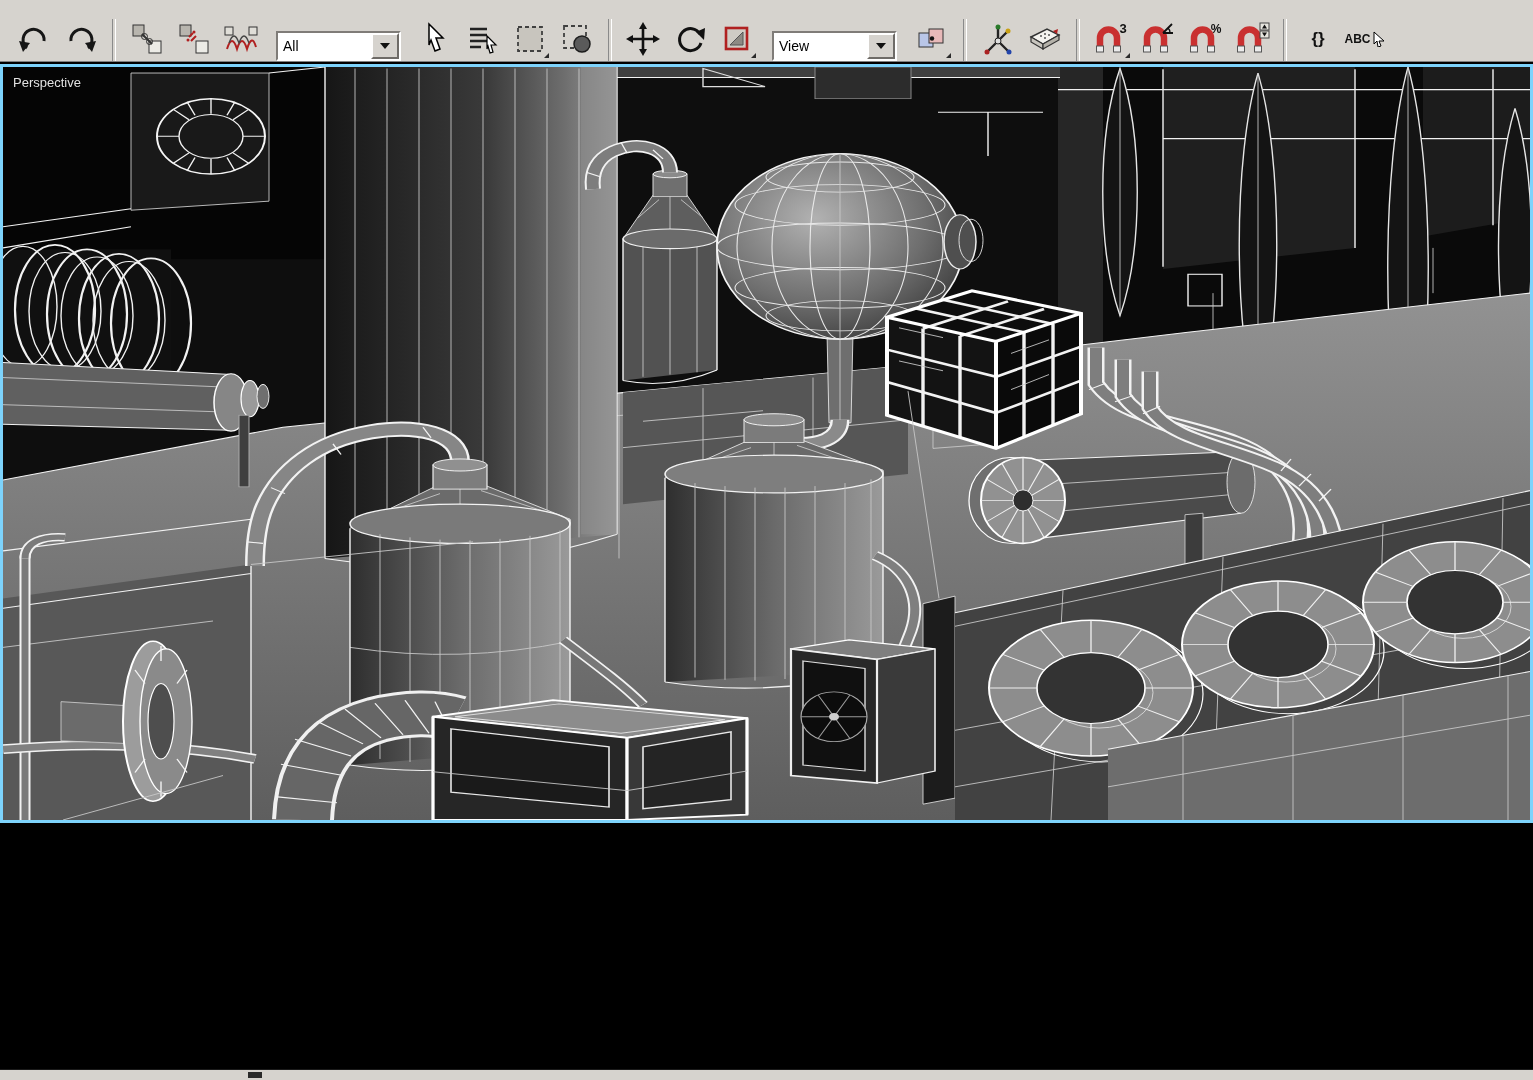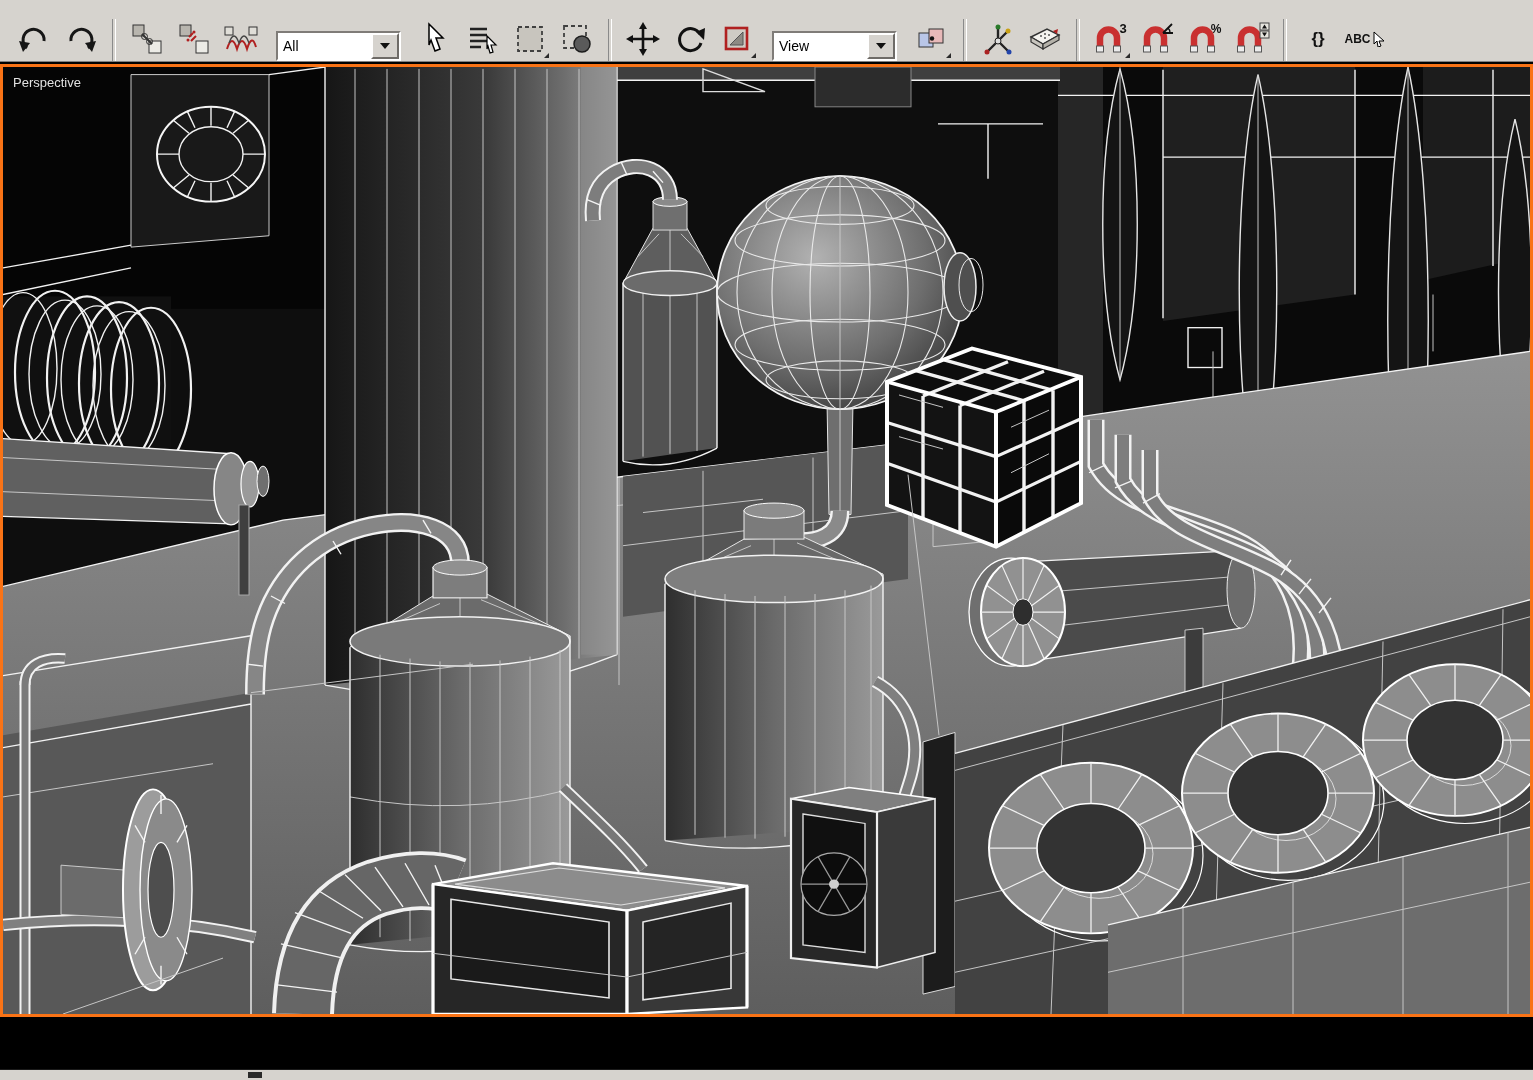--- a/index.html
+++ b/index.html
@@ -37,22 +37,22 @@
     border-top:2px solid #fff;border-left:2px solid #fff;
     border-bottom:2px solid #6e6b67;border-right:2px solid #6e6b67;
   }
   .combo .drop i{
     display:block;width:0;height:0;border-left:5px solid transparent;
     border-right:5px solid transparent;border-top:6px solid #111;
   }
   .txt-icon{font-weight:bold;color:#111;}
   
   .viewport{
-    position:absolute;top:64px;left:0;width:1533px;height:953px;
-    box-sizing:border-box;border:3px solid #f97316;background:#0e0e0e;
+    position:absolute;top:64px;left:0;width:1533px;height:759px;
+    box-sizing:border-box;border:3px solid #7dd3fc;background:#0e0e0e;
   }
   .vp-label{
     position:absolute;top:8px;left:10px;z-index:5;
     font-size:13px;color:#e2e2e2;text-shadow:1px 1px 0 #000;
   }
   .scene{position:absolute;inset:0;width:100%;height:100%;}
   
   .bottom-strip{
     position:absolute;top:1069px;left:0;width:1533px;height:11px;
     background:#d6d3ce;border-top:1px solid #1a1a1a;

